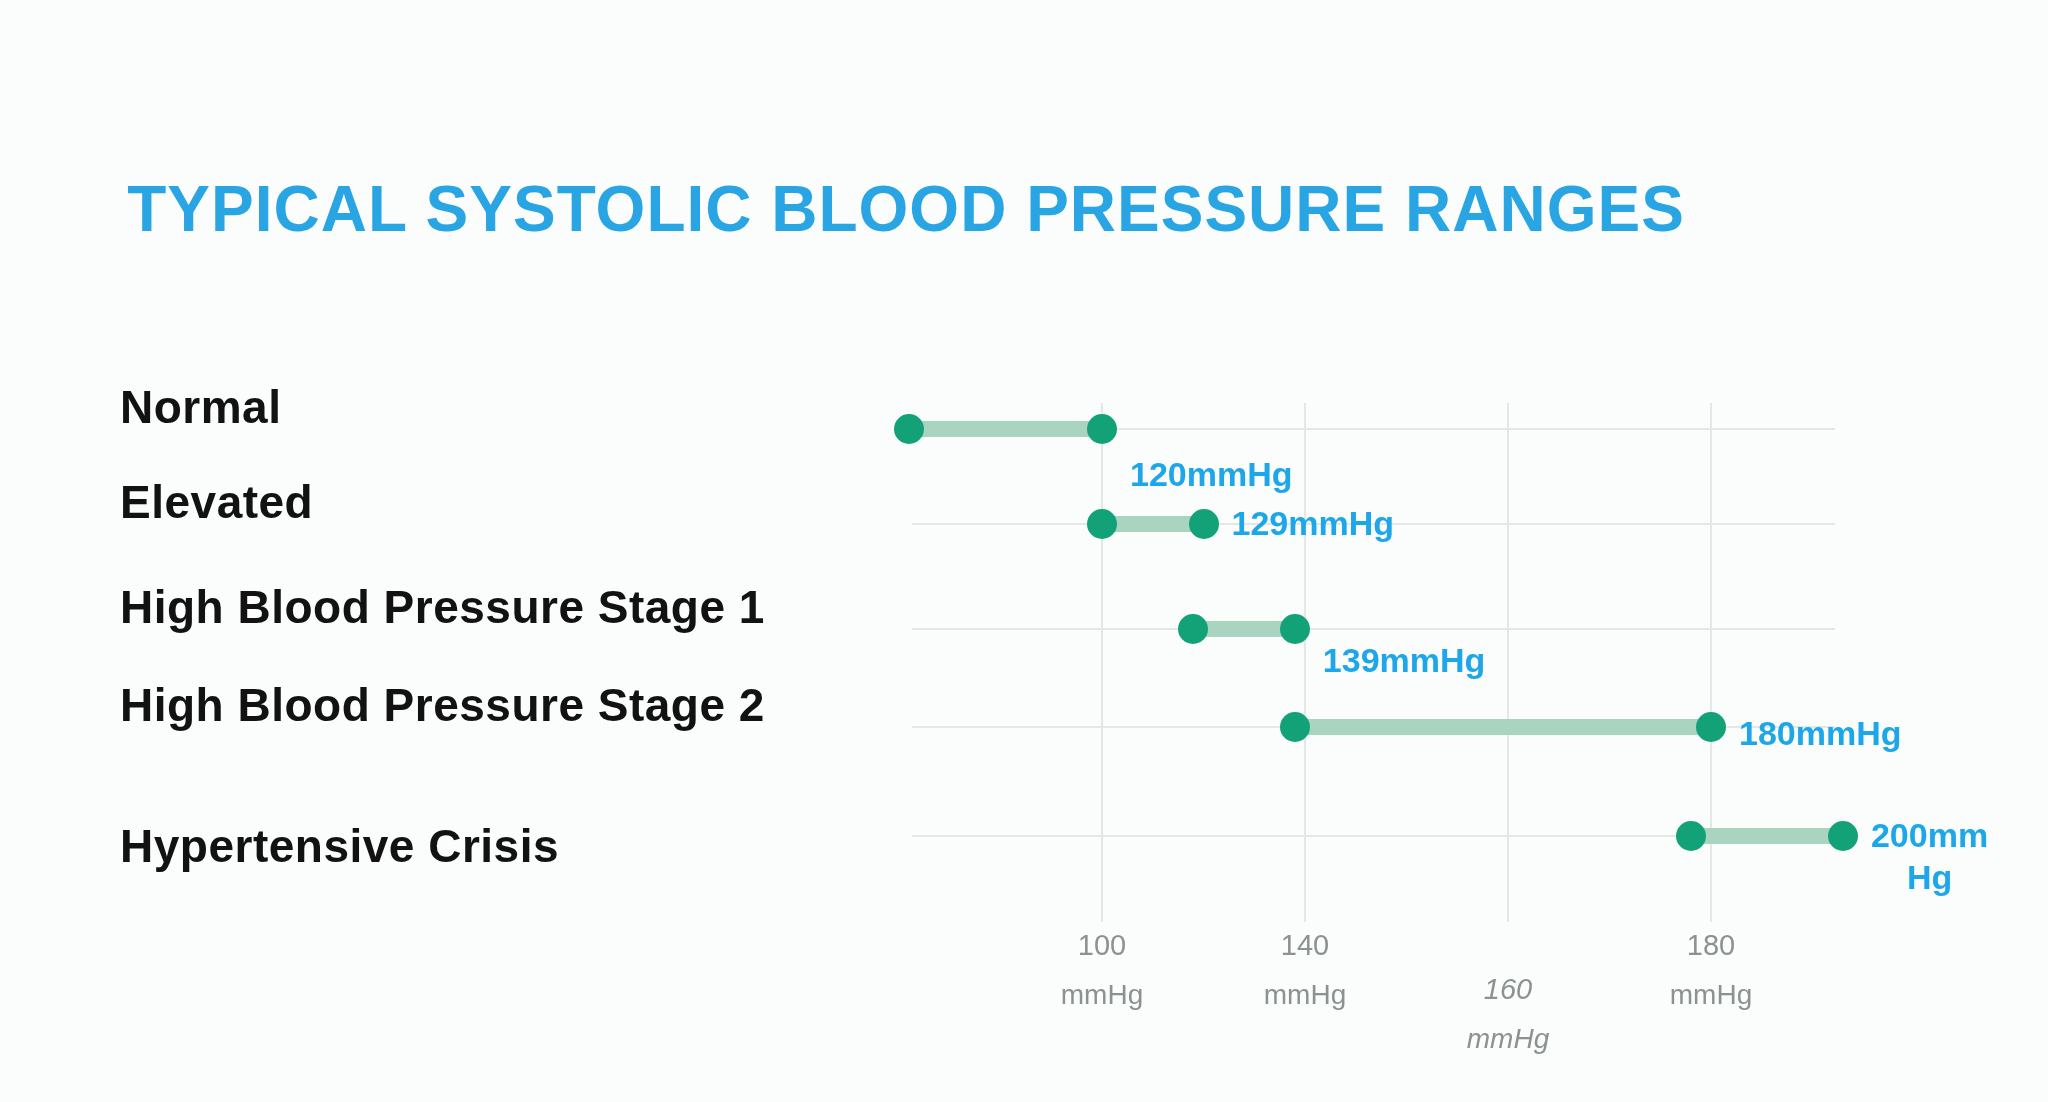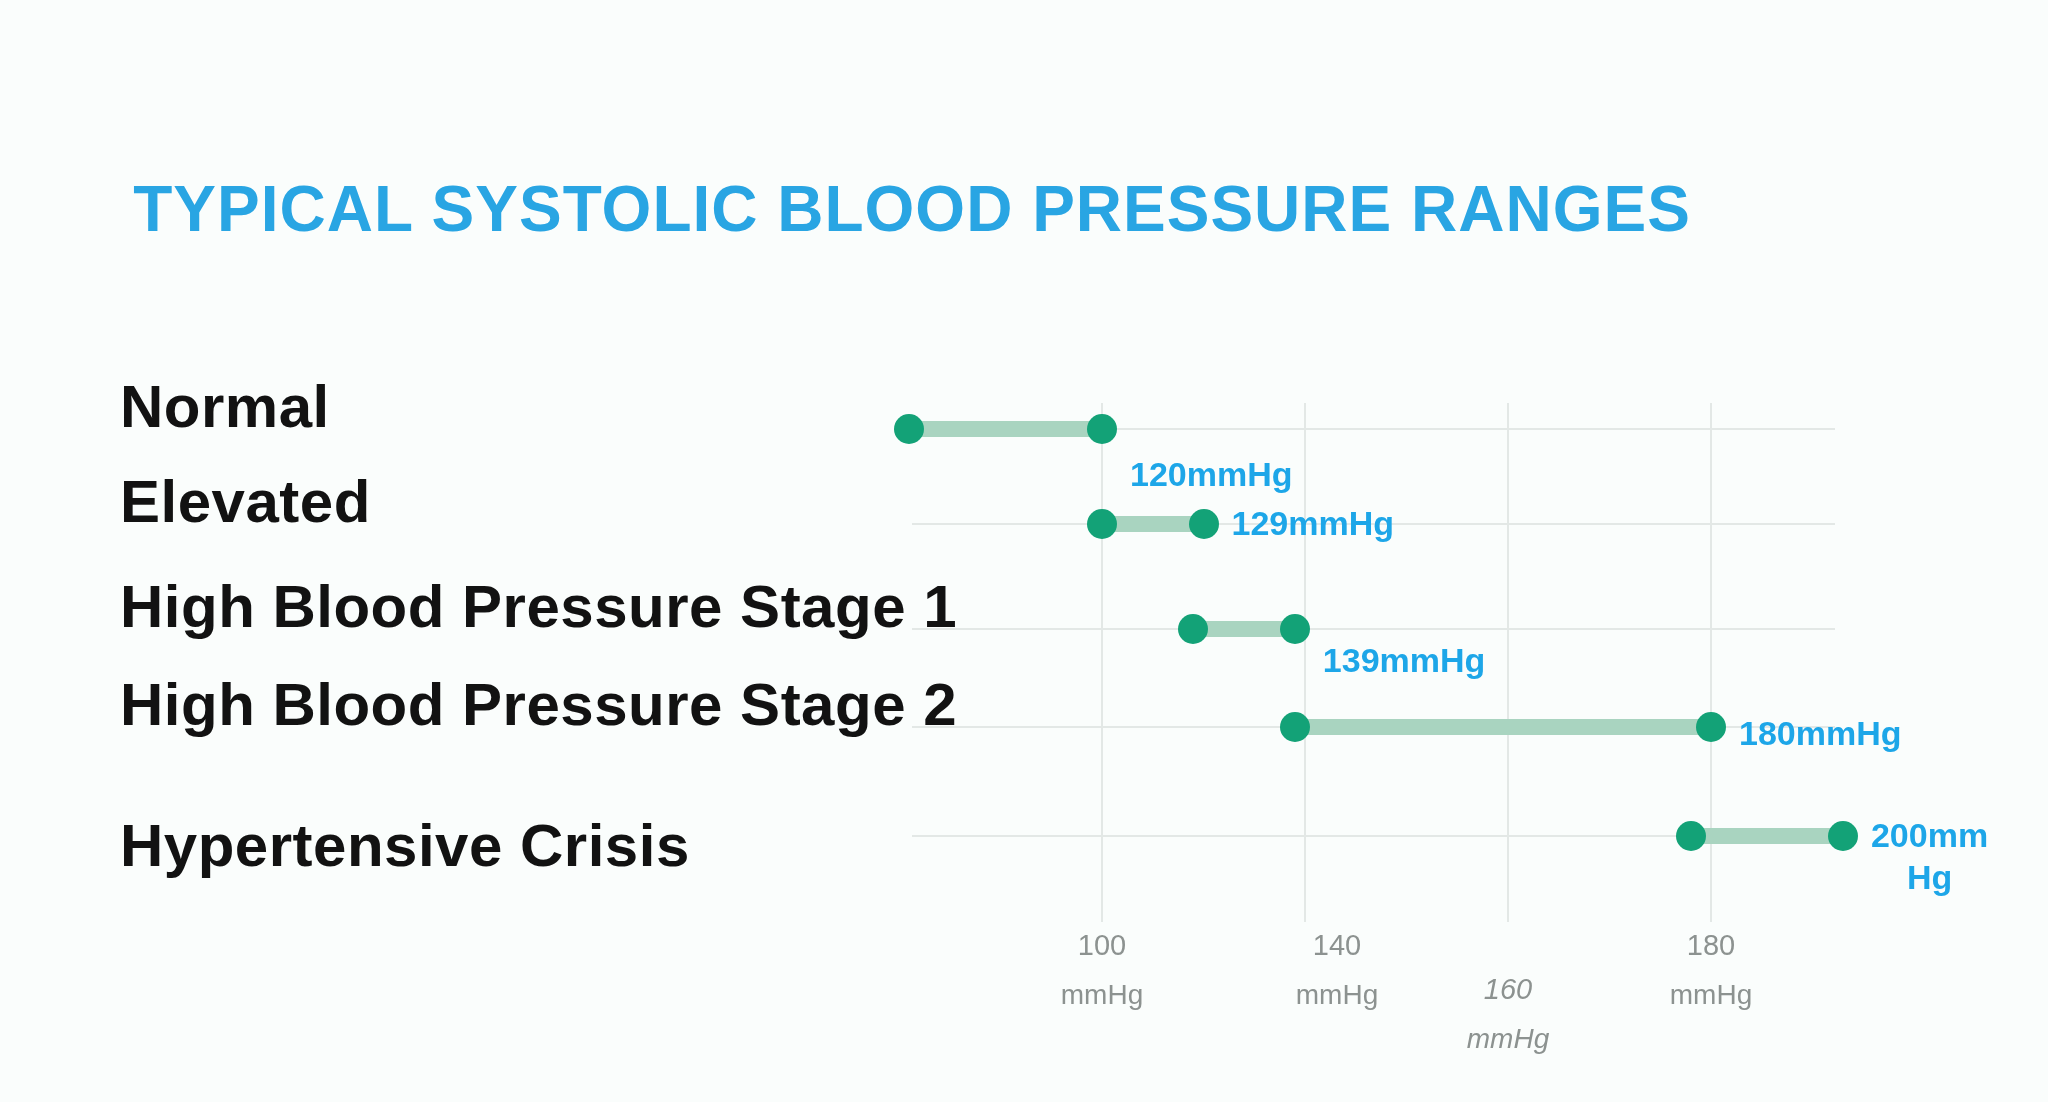--- a/index.html
+++ b/index.html
@@ -4,21 +4,21 @@
 <style>
   html, body { margin: 0; padding: 0; }
   body {
     width: 2048px; height: 1102px;
     background: var(--bg, #FAFDFC);
     font-family: "Liberation Sans", sans-serif;
     overflow: hidden;
   }
   .canvas {
     position: relative;
-    width: 1812px; height: 1102px; padding-left: 12px;
+    width: 1812px; height: 1102px;
   }
   .title {
     position: absolute;
     left: 0; right: 0; top: 172px;
     text-align: center;
     font-size: 64px;
     font-weight: 700;
     letter-spacing: 1px;
     color: var(--title, #29A5E3);
   }
@@ -28,21 +28,21 @@
     background: var(--grid, #E3E8E6);
   }
   .hline {
     position: absolute;
     height: 2px;
     background: var(--grid, #E3E8E6);
   }
   .category-label {
     position: absolute;
     left: 120px;
-    font-size: 60px;
+    font-size: 46px;
     font-weight: 700;
     letter-spacing: 0.5px;
     line-height: 56px;
     color: var(--category, #121212);
     white-space: nowrap;
   }
   .connector {
     position: absolute;
     height: 16px;
     border-radius: 8px;
@@ -77,21 +77,21 @@
 
 <div class="canvas">
   <div class="title">TYPICAL SYSTOLIC BLOOD PRESSURE RANGES</div>
   <div class="plot" id="plot">
       <div class="vline" style="left: 1101px; top: 403px; height: 519px;"></div>
       <div class="tick" style="left: 1102px; top: 928px;">
         <div class="tick-value">100</div>
         <div class="tick-unit">mmHg</div>
       </div>
       <div class="vline" style="left: 1304px; top: 403px; height: 519px;"></div>
-      <div class="tick" style="left: 1337px; top: 928px;">
+      <div class="tick" style="left: 1305px; top: 928px;">
         <div class="tick-value">140</div>
         <div class="tick-unit">mmHg</div>
       </div>
       <div class="vline" style="left: 1507px; top: 403px; height: 519px;"></div>
       <div class="tick" style="left: 1508px; top: 972px; font-style: italic;">
         <div class="tick-value">160</div>
         <div class="tick-unit">mmHg</div>
       </div>
       <div class="vline" style="left: 1710px; top: 403px; height: 519px;"></div>
       <div class="tick" style="left: 1711px; top: 928px;">

